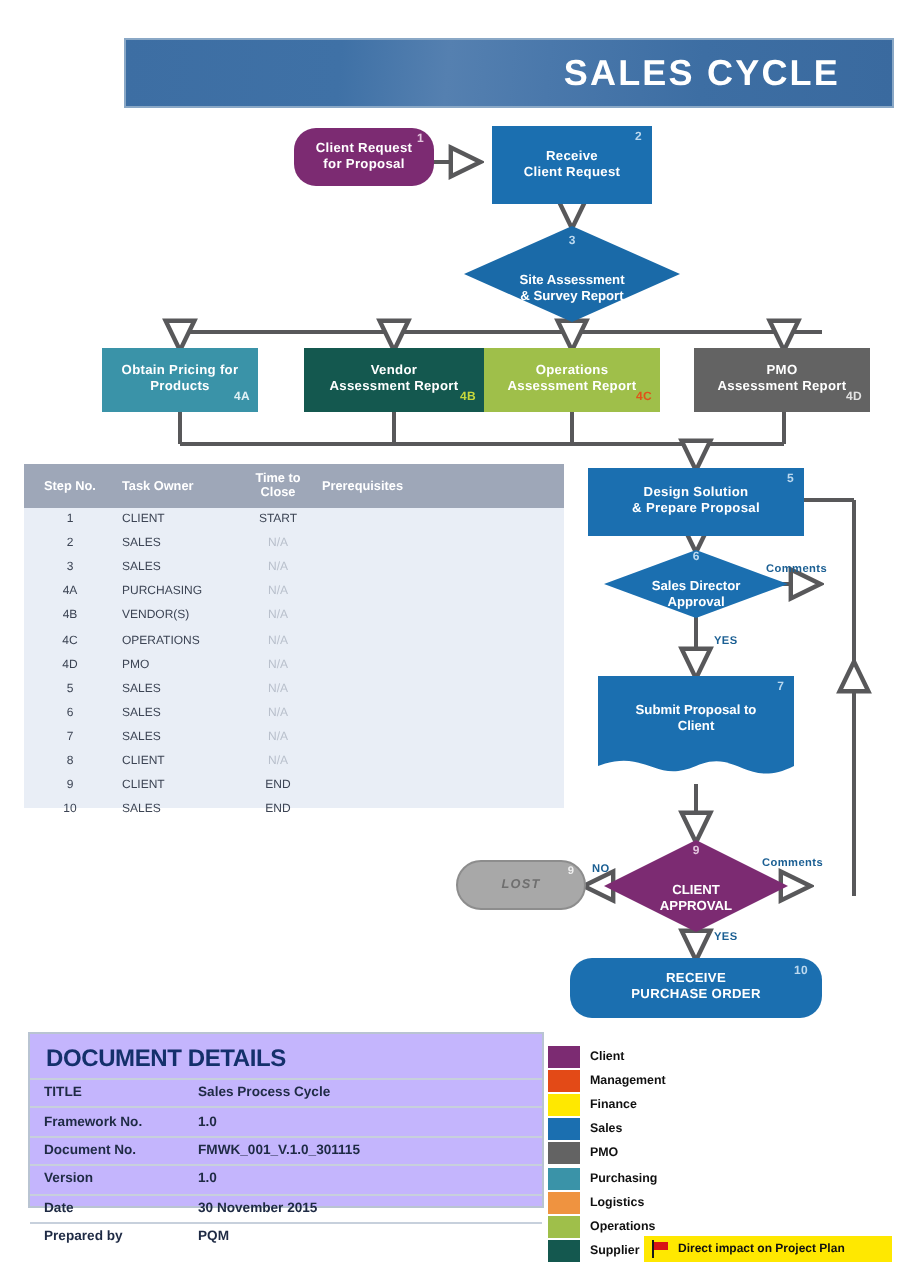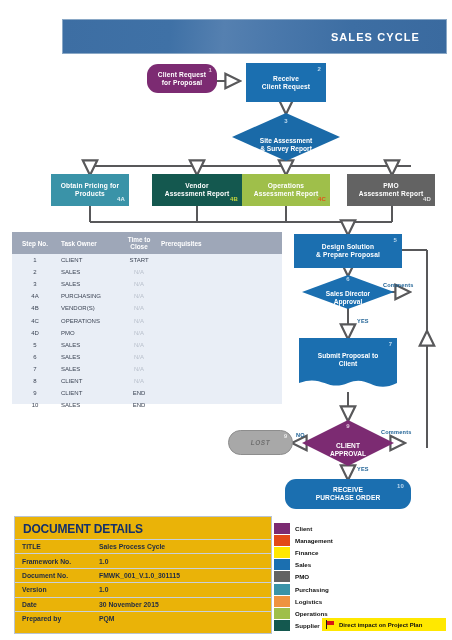--- a/index.html
+++ b/index.html
@@ -6,21 +6,21 @@
   body{width:452px;height:640px;position:relative;overflow:hidden;
        font-family:"Liberation Sans","DejaVu Sans",sans-serif;}
 
   #stage{position:absolute;left:0;top:0;width:452px;height:640px;}
 
   
   .hdr-bar{position:absolute;left:62px;top:19px;width:383px;height:33px;
     background:linear-gradient(95deg,#3d6ea3 0%,#3f71a6 28%,#5580b0 42%,#4a78ab 55%,#3d6ea3 75%,#3a6a9f 100%);
     border:1px solid #8aa8c6;}
   .hdr-title{position:absolute;right:26px;top:50%;transform:translateY(-50%);
-    color:#ffffff;font-size:11px;font-weight:bold;letter-spacing:1.1px;}
+    color:#ffffff;font-size:18px;font-weight:bold;letter-spacing:1.1px;}
 
   .logo{position:absolute;left:12px;top:14px;width:52px;height:38px;}
   .logo .sp{position:absolute;border-radius:50%;}
   .logo .s1{left:18px;top:0px;width:17px;height:17px;
     background:radial-gradient(circle at 32% 28%,#ffffff 0%,#cfdcea 45%,#9fb5cb 100%);}
   .logo .s2{left:6px;top:10px;width:13px;height:13px;
     background:radial-gradient(circle at 32% 28%,#e9f0f7 0%,#9db4ca 50%,#5d7b99 100%);}
   .logo .s3{left:3px;top:21px;width:9px;height:9px;
     background:radial-gradient(circle at 32% 28%,#7e96ae 0%,#2d4a68 70%,#16293d 100%);}
   .logo .s4{left:15px;top:24px;width:8px;height:8px;
@@ -67,22 +67,22 @@
   .th-pre{flex:1;padding-left:8px;}
   .trow{display:flex;height:12.1px;align-items:center;font-size:6px;color:#3c4454;}
   .trow>div{padding:0 3px;box-sizing:border-box;}
   .td-step{width:46px;text-align:center;}
   .td-owner{width:62px;}
   .td-time{width:38px;text-align:center;}
   .td-time.na{color:#b9c0cc;}
   .td-pre{flex:1;}
 
   
-  .dd{position:absolute;left:14px;top:516px;width:258px;height:118px;
-    background:#eab308;border:1px solid #b9c4d2;box-sizing:border-box;}
+  .dd{position:absolute;left:14px;top:516px;width:258px;height:88px;
+    background:#c4b5fd;border:1px solid #b9c4d2;box-sizing:border-box;}
   .dd-title{padding:5px 8px 3px 8px;font-size:12px;font-weight:bold;color:#14306b;
     letter-spacing:-0.2px;}
   .dd-row{display:flex;border-top:1px solid #c7d0dc;font-size:6.8px;font-weight:bold;
     color:#1e2a44;height:13.4px;align-items:center;}
   .dd-k{width:78px;padding-left:7px;box-sizing:border-box;}
   .dd-v{flex:1;padding-left:6px;box-sizing:border-box;}
 
   
   .lg{position:absolute;left:274px;top:522px;width:96px;}
   .lg-row{display:flex;align-items:center;height:12.2px;}

